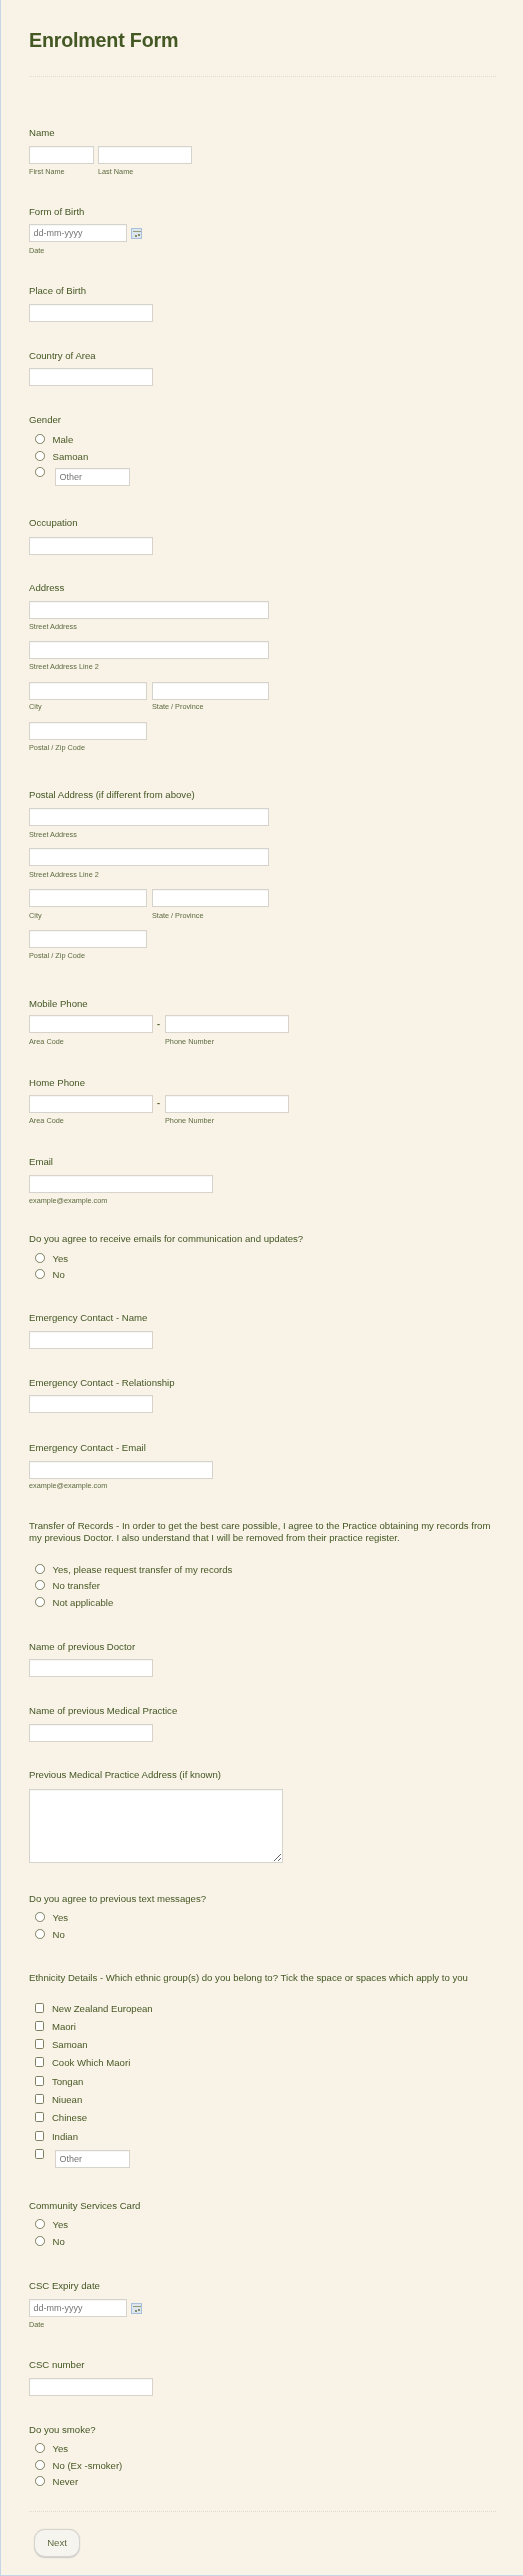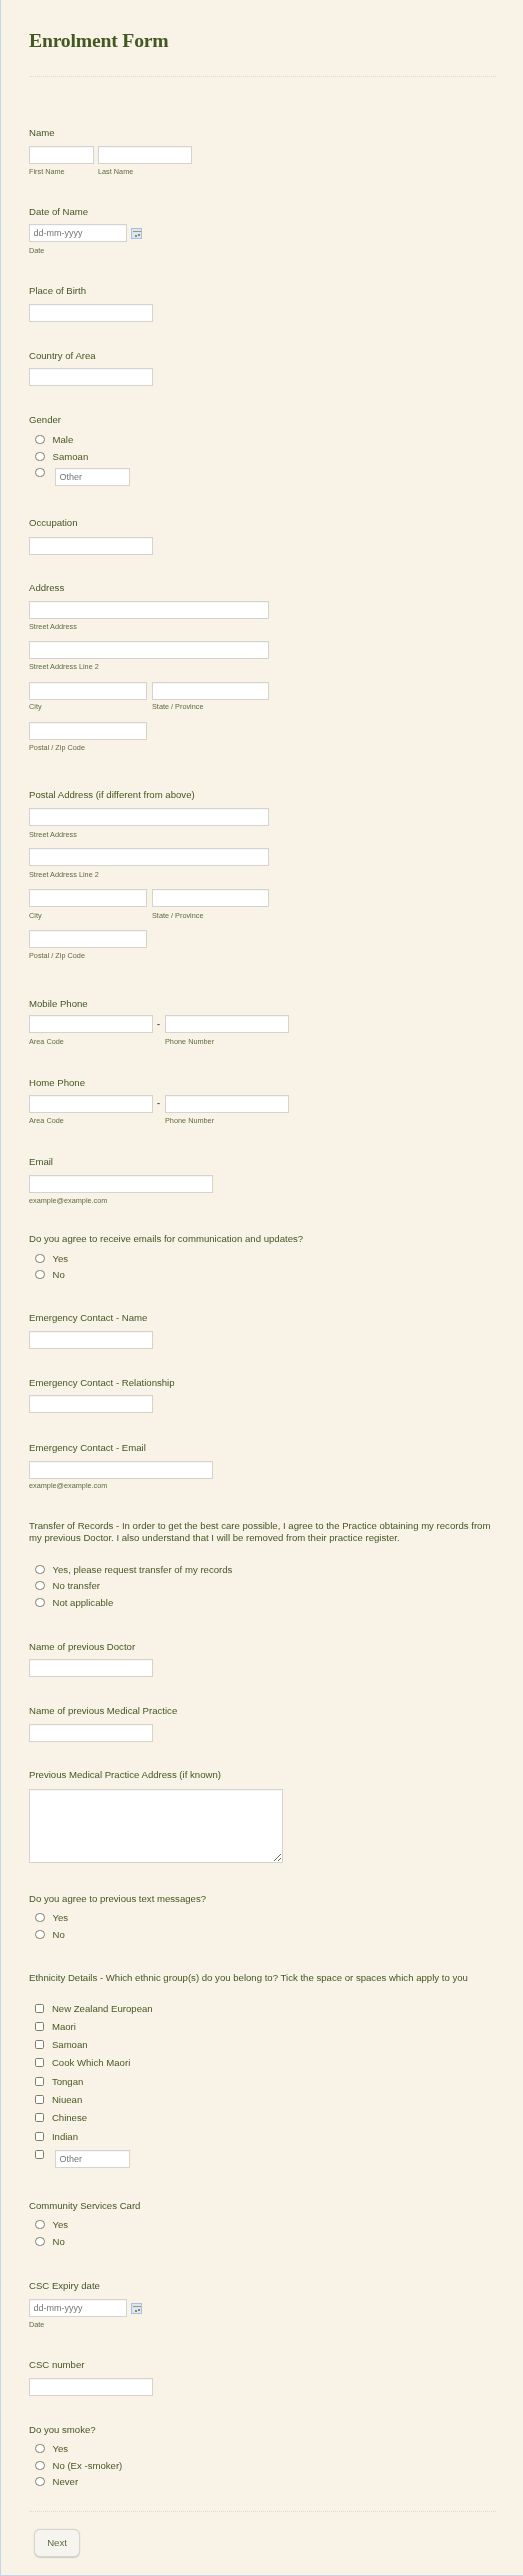--- a/index.html
+++ b/index.html
@@ -1,48 +1,48 @@
 <!DOCTYPE html>
 <html style="font-size:9px"><head>
 <meta charset="utf-8">
 <style>
   * { box-sizing: border-box; margin: 0; padding: 0; }
   html, body { width: 523px; height: 2576px; background: #f8f2e7; overflow: hidden; }
   body { position: relative; font-family: "Liberation Sans", sans-serif; color: #4a5a25; border-left: 1.1px solid #c3d6e8; }
   .abs { position: absolute; }
-  .title { left: 28px; top: 29px; font-size: 19.7px; font-weight: bold; color: #445823; letter-spacing: -0.2px; font-family: Liberation Serif, serif; }
+  .title { left: 28px; top: 29px; font-size: 19.7px; font-weight: bold; color: #445823; letter-spacing: -0.2px; }
   .hr { left: 28px; width: 467px; height: 0; border-top: 0.6px dotted #dcdad2; }
   .qlabel { left: 28px; font-size: 9.6px; font-weight: normal; color: #445823; line-height: 11.8px; width: 467px; }
   .input { position: absolute; height: 18px; background: #fff; border: 0.6px solid #d6d3cc; box-shadow: inset 0 0.6px 0.6px #eee; font-family: "Liberation Sans", sans-serif; font-size: 9px; color: #8a8a7a; padding: 2.2px 3.4px; }
   .sub { position: absolute; font-size: 7.3px; color: #5d6b3e; }
-  .opt { position: absolute; left: 34px; font-size: 9.6px; color: #4a5a25; height: 11.2px; display: flex; align-items: center; }
+  .opt { position: absolute; left: 34px; font-size: 9.6px; color: #4a5a25; height: 11.2px; display: flex; }
   .radio { width: 9.6px; height: 9.6px; border-radius: 50%; border: 0.6px solid #7e8060; background: #fff; margin-right: 7.9px; flex: none; }
   .check { width: 9px; height: 9.6px; border-radius: 1.7px; border: 0.6px solid #7e8060; background: #fff; margin-right: 7.9px; flex: none; }
   .cal { position: absolute; width: 11.2px; height: 11.2px; border: 0.6px solid #a8c0dc; background: #dce6ee; }
   .cal .bar { position: absolute; left: 1.1px; top: 1.7px; width: 8.4px; height: 1.7px; background: #9a9a78; }
   .cal .d1 { position: absolute; left: 2.8px; top: 6.2px; width: 2.2px; height: 2.2px; background: #8a8a68; }
   .cal .d2 { position: absolute; left: 6.2px; top: 4.5px; width: 2.2px; height: 2.2px; background: #8a8a68; }
   .dash { position: absolute; font-size: 9px; font-weight: bold; color: #4a5a25; }
   textarea.input { resize: both; }
-  .next { position: absolute; left: 33px; top: 2529px; width: 46px; height: 27.6px; background: #f6f4ef; border: 0.6px solid #d8d5cc; border-radius: 6px; font-family: "Liberation Sans", sans-serif; font-size: 9.6px; color: #5d6b3e; box-shadow: 0 0.6px 1.1px #ccc; }
+  .next { position: absolute; left: 33px; top: 2529px; width: 46px; height: 27.6px; background: #f6f4ef; border: 0.6px solid #d8d5cc; border-radius: 11px; font-family: "Liberation Sans", sans-serif; font-size: 9.6px; color: #5d6b3e; box-shadow: 0 0.6px 1.1px #ccc; }
   .bottom { left: 0; top: 2575px; width: 523px; border-top: 0.6px solid #c3d6e8; }
 </style>
 </head>
 <body>
 
 <div class="abs title">Enrolment Form</div>
 <div class="abs hr" style="top:76px"></div>
 
 <div class="abs qlabel" style="top:127px">Name</div>
 <input class="input" style="left: 28px; top: 146px; width: 65px;">
 <input class="input" style="left: 97px; top: 146px; width: 94px;">
 <div class="sub" style="left:28px;top:167px">First Name</div>
 <div class="sub" style="left:97px;top:167px">Last Name</div>
 
-<div class="abs qlabel" style="top:206px">Date of Name</div>
+<div class="abs qlabel" style="top:206px">Form of Birth</div>
 <input class="input" style="left: 28px; top: 224px; width: 98px;" placeholder="dd-mm-yyyy">
 <div class="cal" style="left:130px;top:228px">
     <div class="bar"></div>
     <div class="d1"></div>
     <div class="d2"></div>
   </div>
 <div class="sub" style="left:28px;top:246px">Date</div>
 
 <div class="abs qlabel" style="top:285px">Place of Birth</div>
 <input class="input" style="left: 28px; top: 304px; width: 124px;">

